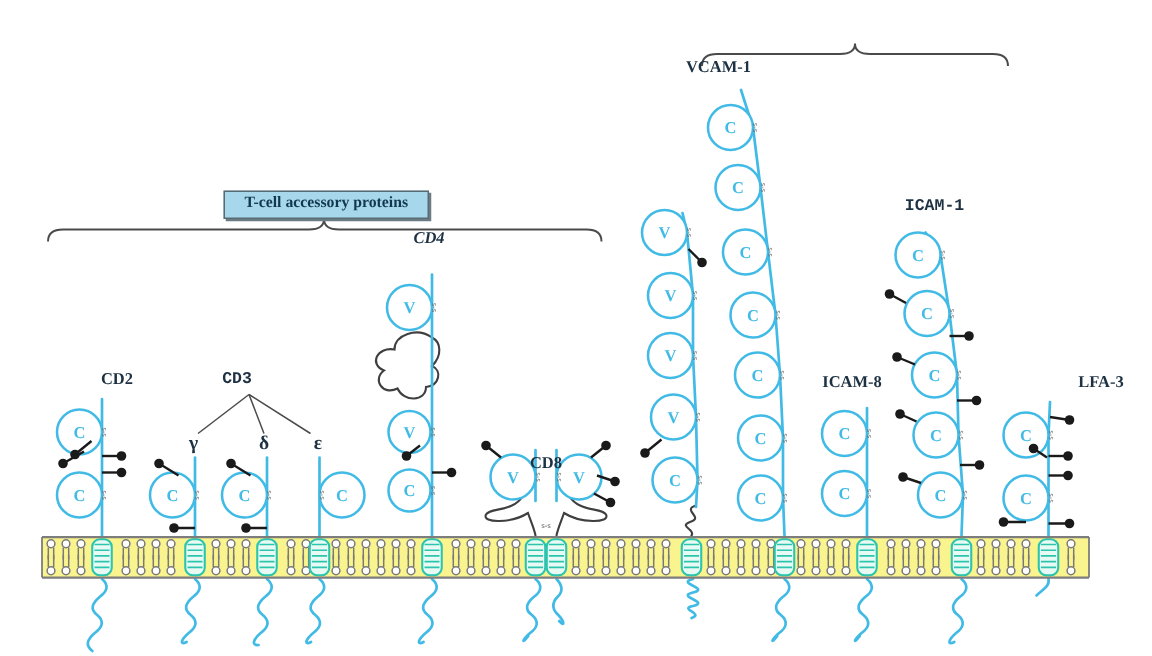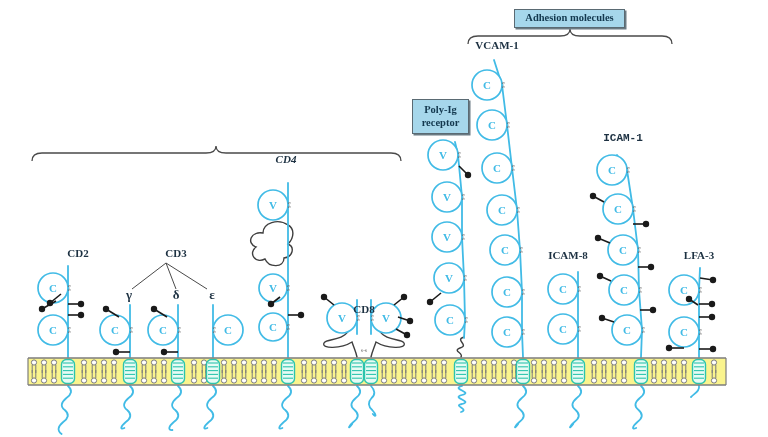--- a/index.html
+++ b/index.html
@@ -563,36 +563,30 @@
       <line x1="699" y1="349" x2="713" y2="349" stroke="#1a1a1a" stroke-width="1.6"></line>
       <circle cx="713" cy="349" r="3.2" fill="#1a1a1a"></circle>
       <line x1="684" y1="348" x2="669" y2="348" stroke="#1a1a1a" stroke-width="1.6"></line>
       <circle cx="669" cy="348" r="3.2" fill="#1a1a1a"></circle>
       <line x1="28" y1="358" x2="726" y2="358" stroke="#7d7d7d" stroke-width="1.5"></line>
       <line x1="28" y1="385" x2="726" y2="385" stroke="#7d7d7d" stroke-width="1.5"></line>
       <line x1="28" y1="358" x2="28" y2="385" stroke="#7d7d7d" stroke-width="1.2"></line>
       <line x1="726" y1="358" x2="726" y2="385" stroke="#7d7d7d" stroke-width="1.2"></line>
     </svg>
 
-  <div class="gbox" id="box-adhesion" style="left: 514px; top: 9px; width: 111px; height: 19px;">
-    <span>Adhesion molecules</span>
-  </div>
-  <div class="gbox" id="box-polyig" style="left: 412px; top: 99px; width: 57px; height: 35px;">
-    <span>
-      <span>Poly-Ig</span><br>
-      <span>receptor</span>
-    </span>
+  <div class="gbox" id="box-tcell" style="left: 149px; top: 127px; width: 137px; height: 19px;">
+    <span>T-cell accessory proteins</span>
   </div>
 
   <div id="labels">
       <div class="plabel" style="left: 78px; top: 247px;">CD2</div>
-      <div class="plabel" style="left: 176px; top: 247px;">CD3</div>
+      <div class="plabel" style="left: 158px; top: 247px; font-family: Liberation Mono, monospace;">CD3</div>
       <div class="plabel greek" style="left: 129px; top: 287px;">γ</div>
       <div class="plabel greek" style="left: 176px; top: 287px;">δ</div>
       <div class="plabel greek" style="left: 212px; top: 287px;">ε</div>
       <div class="plabel" style="left: 286px; top: 153px; font-style: italic;">CD4</div>
       <div class="plabel" style="left: 364px; top: 279px; margin-top: 24px;">CD8</div>
-      <div class="plabel" style="left: 497px; top: 39px;">VCAM-1</div>
+      <div class="plabel" style="left: 479px; top: 39px;">VCAM-1</div>
       <div class="plabel" style="left: 623px; top: 132px; font-family: Liberation Mono, monospace;">ICAM-1</div>
       <div class="plabel" style="left: 568px; top: 249px;">ICAM-8</div>
-      <div class="plabel" style="left: 699px; top: 249px;">LFA-3</div>
+      <div class="plabel" style="left: 734px; top: 249px;">LFA-3</div>
     </div>
 </div>
 
 </body></html>

